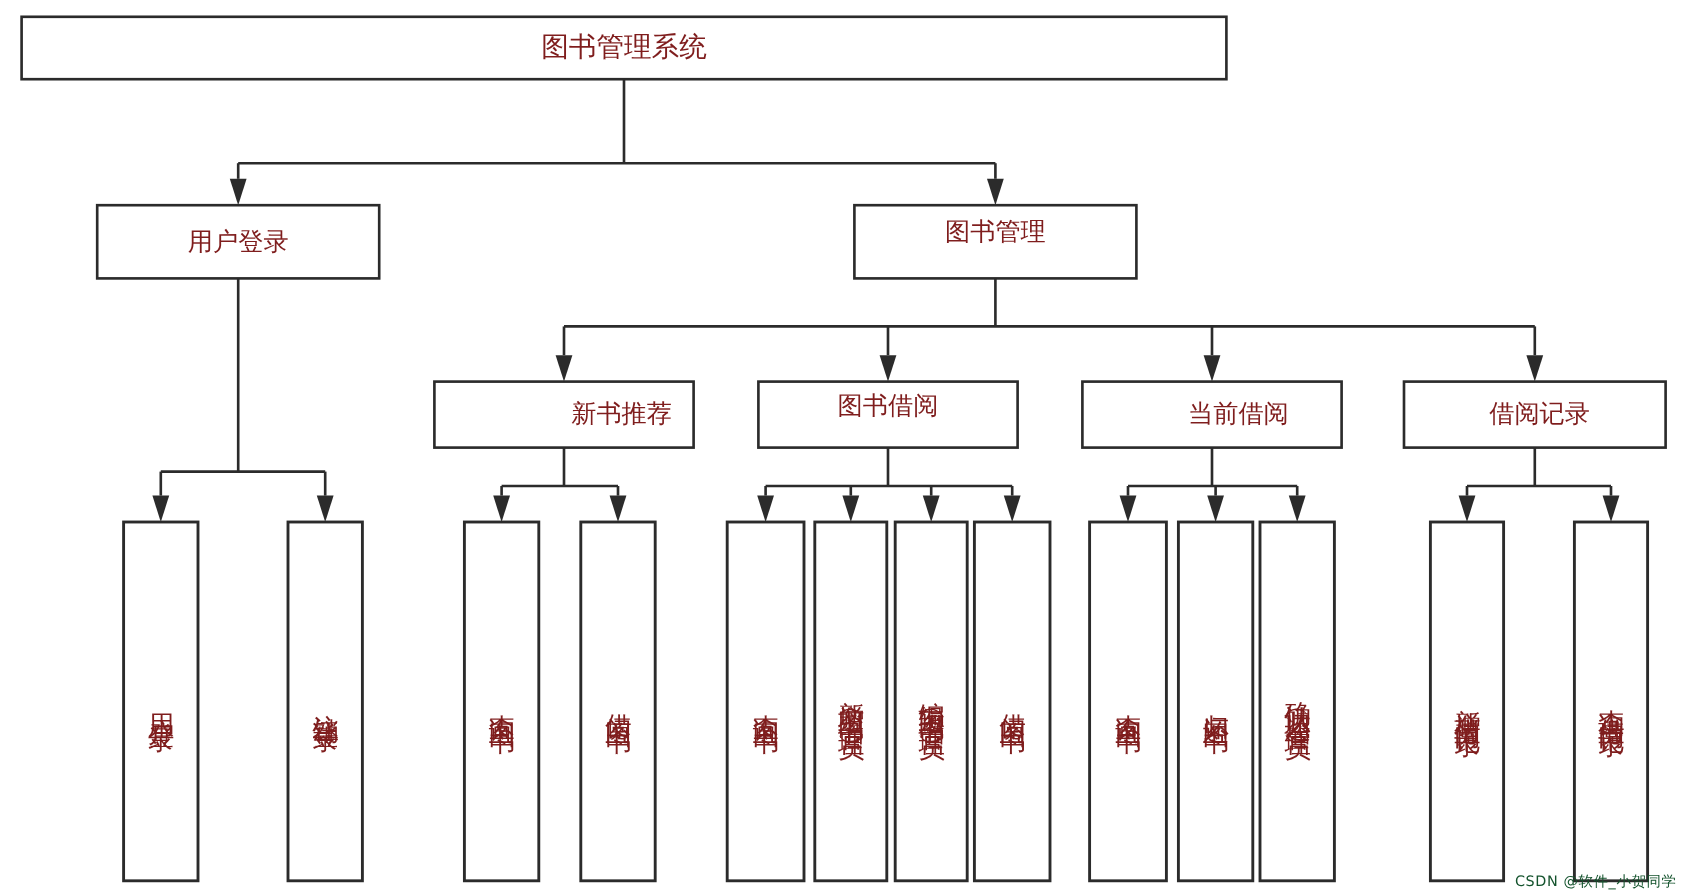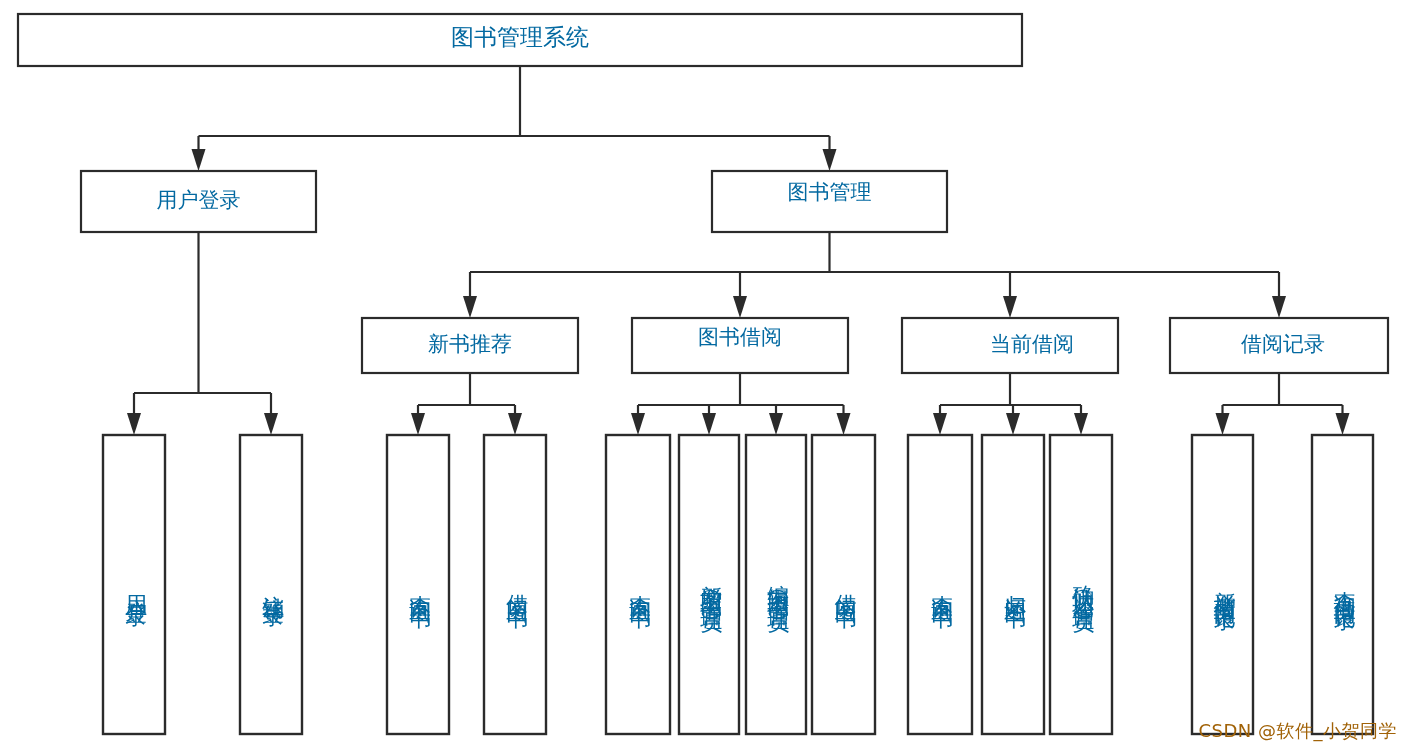--- a/index.html
+++ b/index.html
@@ -44,22 +44,22 @@
   }
   .edge-arrow {
     fill: #2b2b2b;
     stroke: none;
   }
   .node-label {
     position: absolute;
     display: flex;
     align-items: center;
     justify-content: center;
-    color: #0369a1;
-    font-family: Liberation Mono, monospace;
+    color: #7f1d1d;
+    font-family: Liberation Serif, serif;
     line-height: 1.12;
     text-align: right;
     pointer-events: none;
     user-select: none;
   }
   .node-label.root {
     font-size: 23px;
   }
   .node-label.lvl1 {
     font-size: 21px;
@@ -71,22 +71,22 @@
     writing-mode: vertical-rl;
     text-orientation: upright;
     font-size: 22px;
     letter-spacing: 4px;
     white-space: nowrap;
   }
   .watermark {
     position: absolute;
     right: 8px;
     bottom: 4px;
-    color: #a16207;
-    font-size: 18px;
+    color: #14532d;
+    font-size: 12px;
     font-family: "DejaVu Sans", "Liberation Sans", sans-serif;
     letter-spacing: 0.5px;
     user-select: none;
     white-space: nowrap;
   }
 </style>
 </head>
 <body>
 
 <div id="diagram-root">
@@ -167,21 +167,21 @@
         <polygon points="1215.5,413 1229.5,413 1222.5,435" class="edge-arrow"></polygon>
         <line x1="1342.5" y1="405" x2="1342.5" y2="413" class="edge-line"></line>
         <polygon points="1335.5,413 1349.5,413 1342.5,435" class="edge-arrow"></polygon>
       </g>
   </svg>
 
   <div id="labels-layer">
       <div class="node-label root" style="left: 18px; top: 14px; width: 1004px; height: 52px;">图书管理系统</div>
       <div class="node-label lvl1" style="left: 81px; top: 171px; width: 235px; height: 61px;">用户登录</div>
       <div class="node-label lvl1" style="left: 712px; top: 171px; width: 235px; height: 45px;">图书管理</div>
-      <div class="node-label lvl2" style="left: 362px; top: 318px; width: 216px; height: 55px;">新书推荐</div>
+      <div class="node-label lvl2" style="left: 362px; top: 318px; width: 216px; height: 55px; padding-left: 48px;">新书推荐</div>
       <div class="node-label lvl2" style="left: 632px; top: 318px; width: 216px; height: 41px;">图书借阅</div>
       <div class="node-label lvl2" style="left: 924px; top: 318px; width: 216px; height: 55px;">当前借阅</div>
       <div class="node-label lvl2" style="left: 1170px; top: 318px; width: 226px; height: 55px;">借阅记录</div>
       <div class="node-label leaf" style="left: 103px; top: 435px; width: 62px; height: 299px;">用户登录</div>
       <div class="node-label leaf" style="left: 240px; top: 435px; width: 62px; height: 299px;">注销登录</div>
       <div class="node-label leaf" style="left: 387px; top: 435px; width: 62px; height: 299px;">查询图书</div>
       <div class="node-label leaf" style="left: 484px; top: 435px; width: 62px; height: 299px;">借阅图书</div>
       <div class="node-label leaf" style="left: 606px; top: 435px; width: 64px; height: 299px;">查询图书</div>
       <div class="node-label leaf" style="left: 679px; top: 435px; width: 60px; height: 299px;">新增图书（管理员）</div>
       <div class="node-label leaf" style="left: 746px; top: 435px; width: 60px; height: 299px;">编辑图书（管理员）</div>

